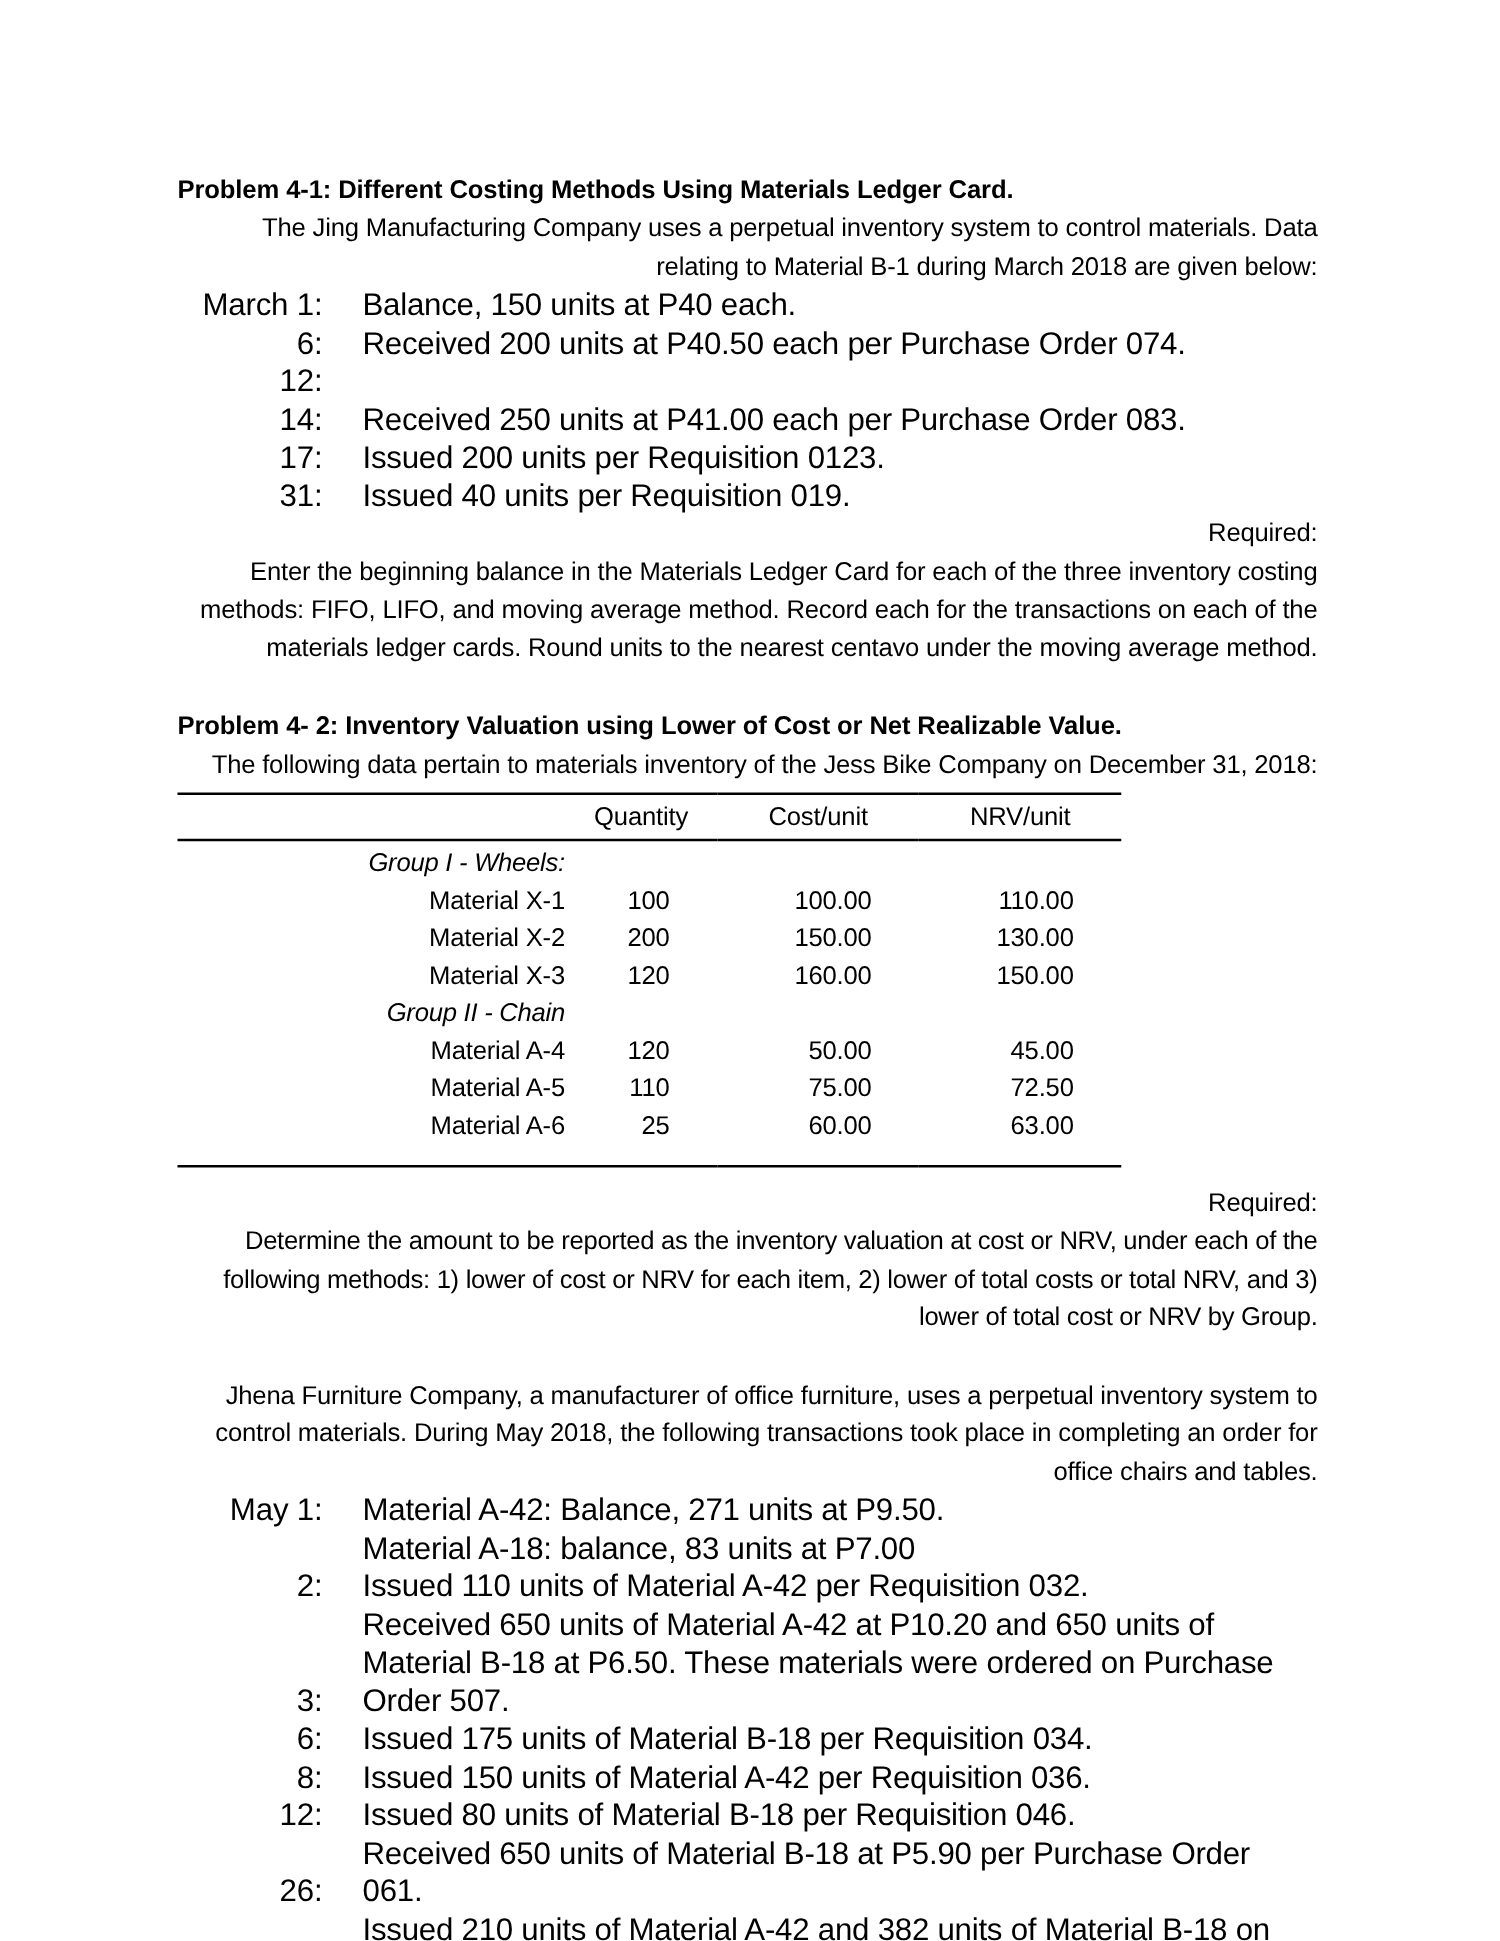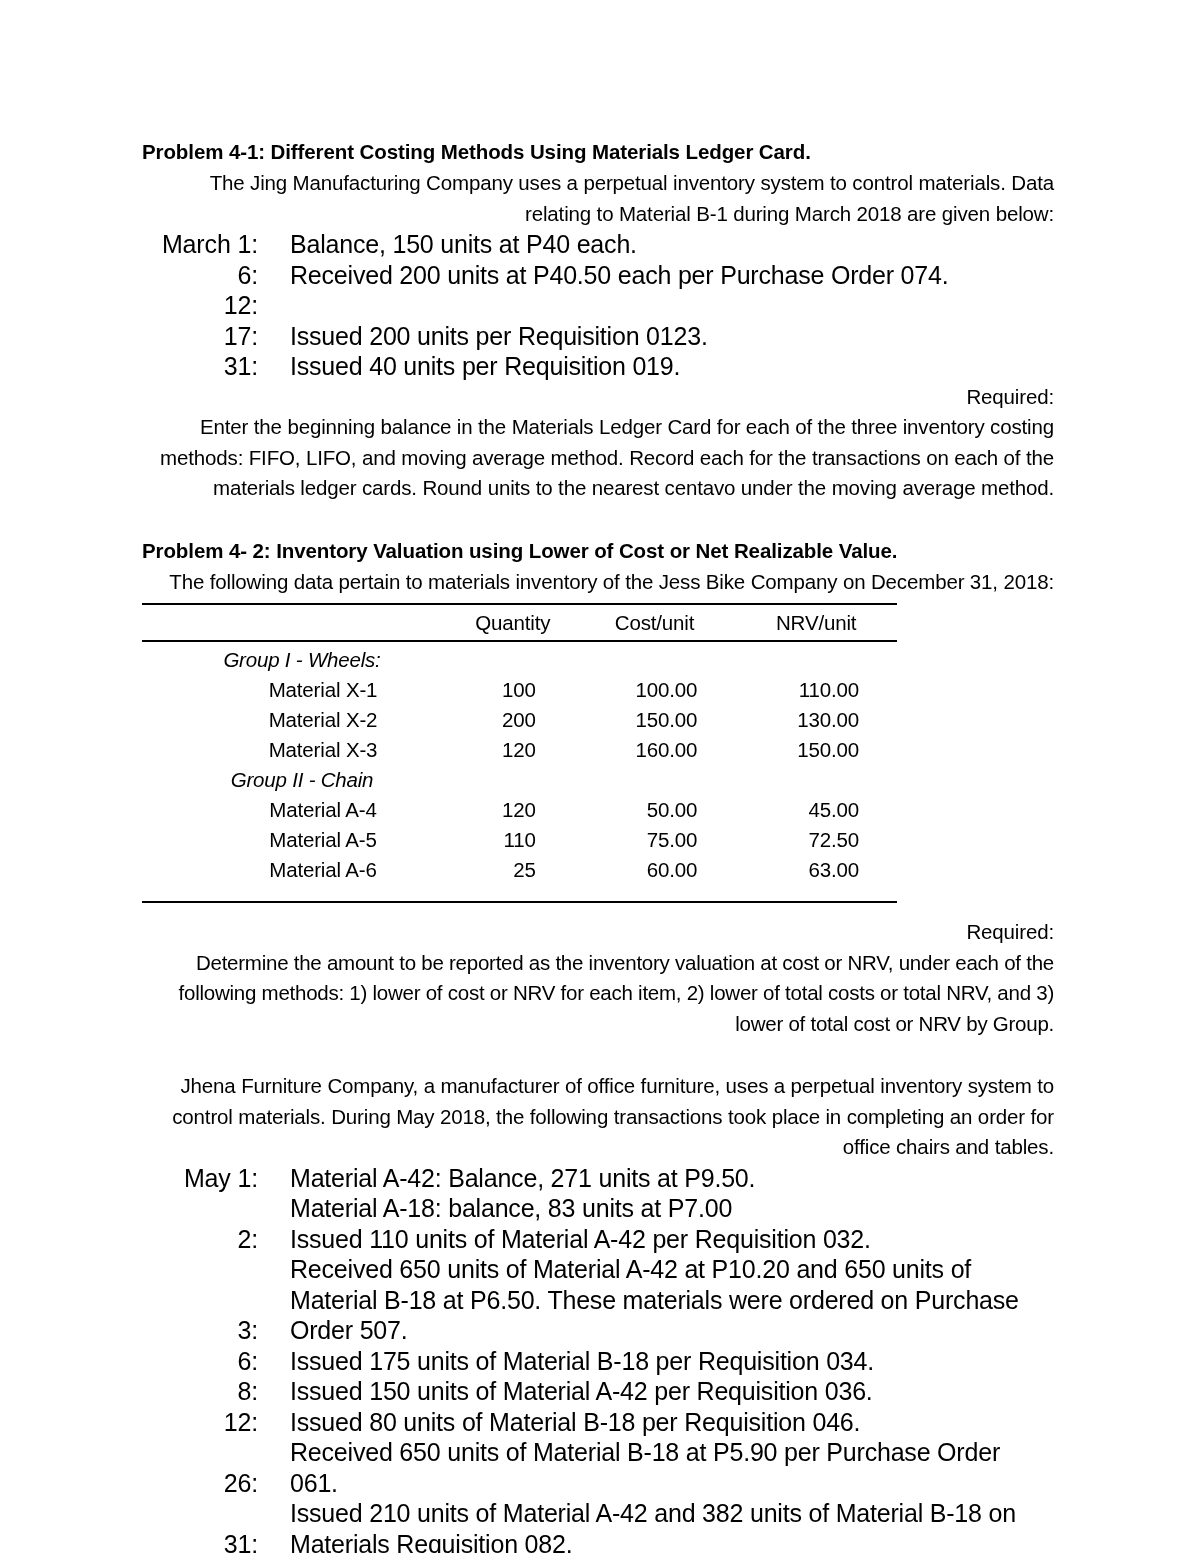--- a/index.html
+++ b/index.html
@@ -93,21 +93,21 @@
     border-top: 2.5px solid #000;
     border-bottom: 2.5px solid #000;
     padding-top: 3px;
     padding-bottom: 2px;
   }
   table.val-table thead th.blank {
     text-align: left;
     width: 310px;
   }
   table.val-table tbody td.label {
-    text-align: center;
+    text-align: right;
     padding-left: 12px;
     white-space: nowrap;
   }
   table.val-table tbody td.label.group {
     font-style: italic;
     padding-left: 10px;
     letter-spacing: -0.2px;
   }
   table.val-table tbody td.label.item {
     padding-left: 52px;
@@ -138,20 +138,24 @@
         <li class="entry">
           <span class="dt">March 1:</span>
           <span class="desc">Balance, 150 units at P40 each.</span>
         </li>
         <li class="entry">
           <span class="dt">6:</span>
           <span class="desc">Received 200 units at P40.50 each per Purchase Order 074.</span>
         </li>
         <li class="entry">
           <span class="dt">12:</span>
+        </li>
+        <li class="entry">
+          <span class="dt">14:</span>
+          <span class="desc">Received 250 units at P41.00 each per Purchase Order 083.</span>
         </li>
         <li class="entry">
           <span class="dt">17:</span>
           <span class="desc">Issued 200 units per Requisition 0123.</span>
         </li>
         <li class="entry">
           <span class="dt">31:</span>
           <span class="desc">Issued 40 units per Requisition 019.</span>
         </li>
       </ul>

